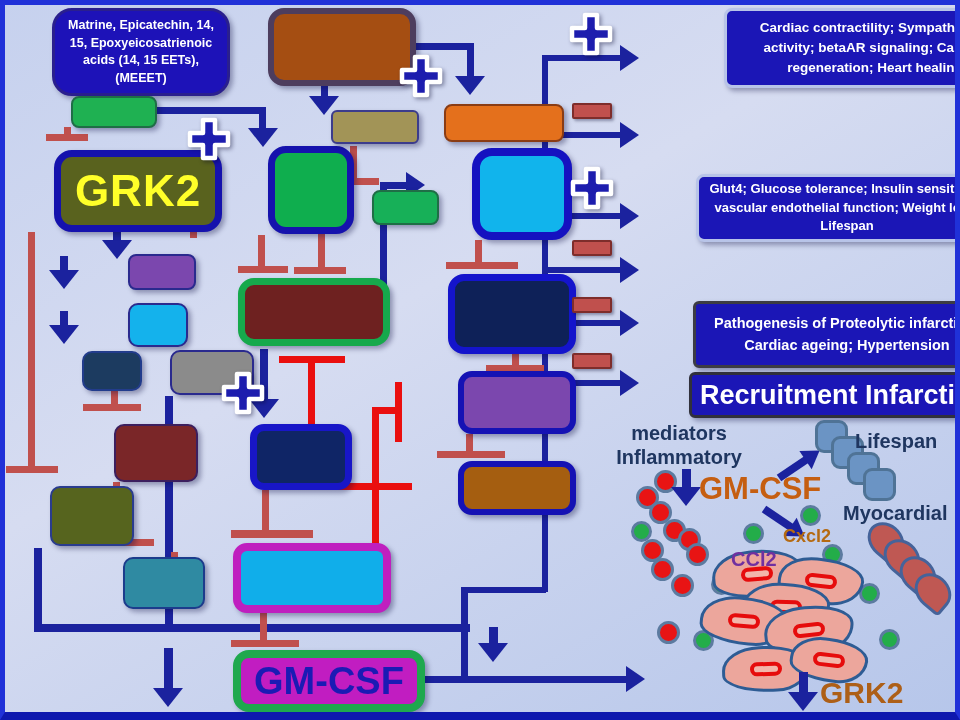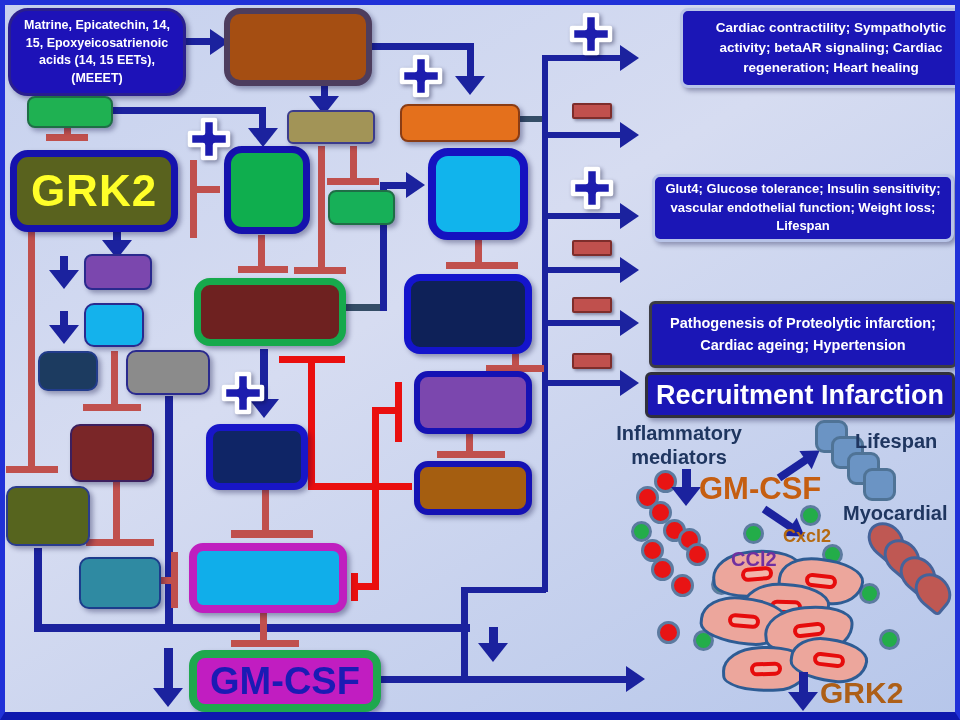--- a/index.html
+++ b/index.html
@@ -2,21 +2,21 @@
 <html><head>
 <meta charset="utf-8">
 <style>
   html,body{margin:0;padding:0;background:#888;}
   #slide{
     position:relative;width:960px;height:720px;overflow:hidden;
     background:linear-gradient(150deg,#c6d1ee 0%,#d6dcf1 42%,#b6c6ea 100%);
     font-family:"Liberation Sans",sans-serif;font-weight:bold;
   }
   .frame{position:absolute;inset:0;border:5px solid #2031d8;border-bottom:8px solid #0e18ae;pointer-events:none;z-index:60;}
-  .box{position:absolute;box-sizing:border-box;box-shadow:3px 3px 5px rgba(10,10,60,.35);}
+  .box{position:absolute;box-sizing:border-box;box-shadow:3px 3px 5px rgba(10,10,60,.35);margin-left:44px;}
   .txtbox{display:flex;align-items:center;justify-content:center;text-align:center;color:#fff;}
   .ln{position:absolute;z-index:1;}
   .navy{background:#1b229e;}
   .salmon{background:#c0504d;z-index:2;}
   .bred{background:#ea0f0f;z-index:3;}
   .slate{background:#344d66;}
   .head-down{position:absolute;width:0;height:0;z-index:1;
     border-left:15px solid transparent;border-right:15px solid transparent;border-top:19px solid #1b229e;}
   .head-right{position:absolute;width:0;height:0;z-index:1;
     border-top:13px solid transparent;border-bottom:13px solid transparent;border-left:19px solid #1b229e;}
@@ -215,22 +215,22 @@
       <span>Pathogenesis of Proteolytic infarction; Cardiac ageing; Hypertension</span>
     </div>
   <div class="box txtbox" style="left:645px;top:372px;width:310px;height:46px;background:#1b16b6;border:3px solid #30303c;border-radius:6px;font-size:27px;z-index:4">
       <span>Recruitment Infarction</span>
     </div>
 
   <div class="ln navy" style="left:489px;top:627px;width:9px;height:20px;z-index:5"></div>
   <div class="head-down" style="left:478px;top:643px;z-index:5"></div>
 
   <div class="ill-label" style="left:608px;top:421px;width:142px;text-align:center;font-size:20px;line-height:1.2">
+    <div>mediators</div>
     <div>Inflammatory</div>
-    <div>mediators</div>
   </div>
   <div class="ln navy" style="left:682px;top:469px;width:9px;height:22px;z-index:5"></div>
   <div class="head-down" style="left:671px;top:487px;z-index:5"></div>
   <div class="ill-label" style="left:699px;top:471px;font-size:31px;color:#c55e11;z-index:5">GM-CSF</div>
 
   <div class="diag" style="left:779px;top:474px;width:34px;transform:rotate(-34deg)"></div>
   <div class="diag" style="left:764px;top:505px;width:34px;transform:rotate(34deg)"></div>
 
   <div class="ill-label" style="left:855px;top:430px;font-size:20px">Lifespan</div>
   <div class="mono" style="left:815px;top:420px"></div>

